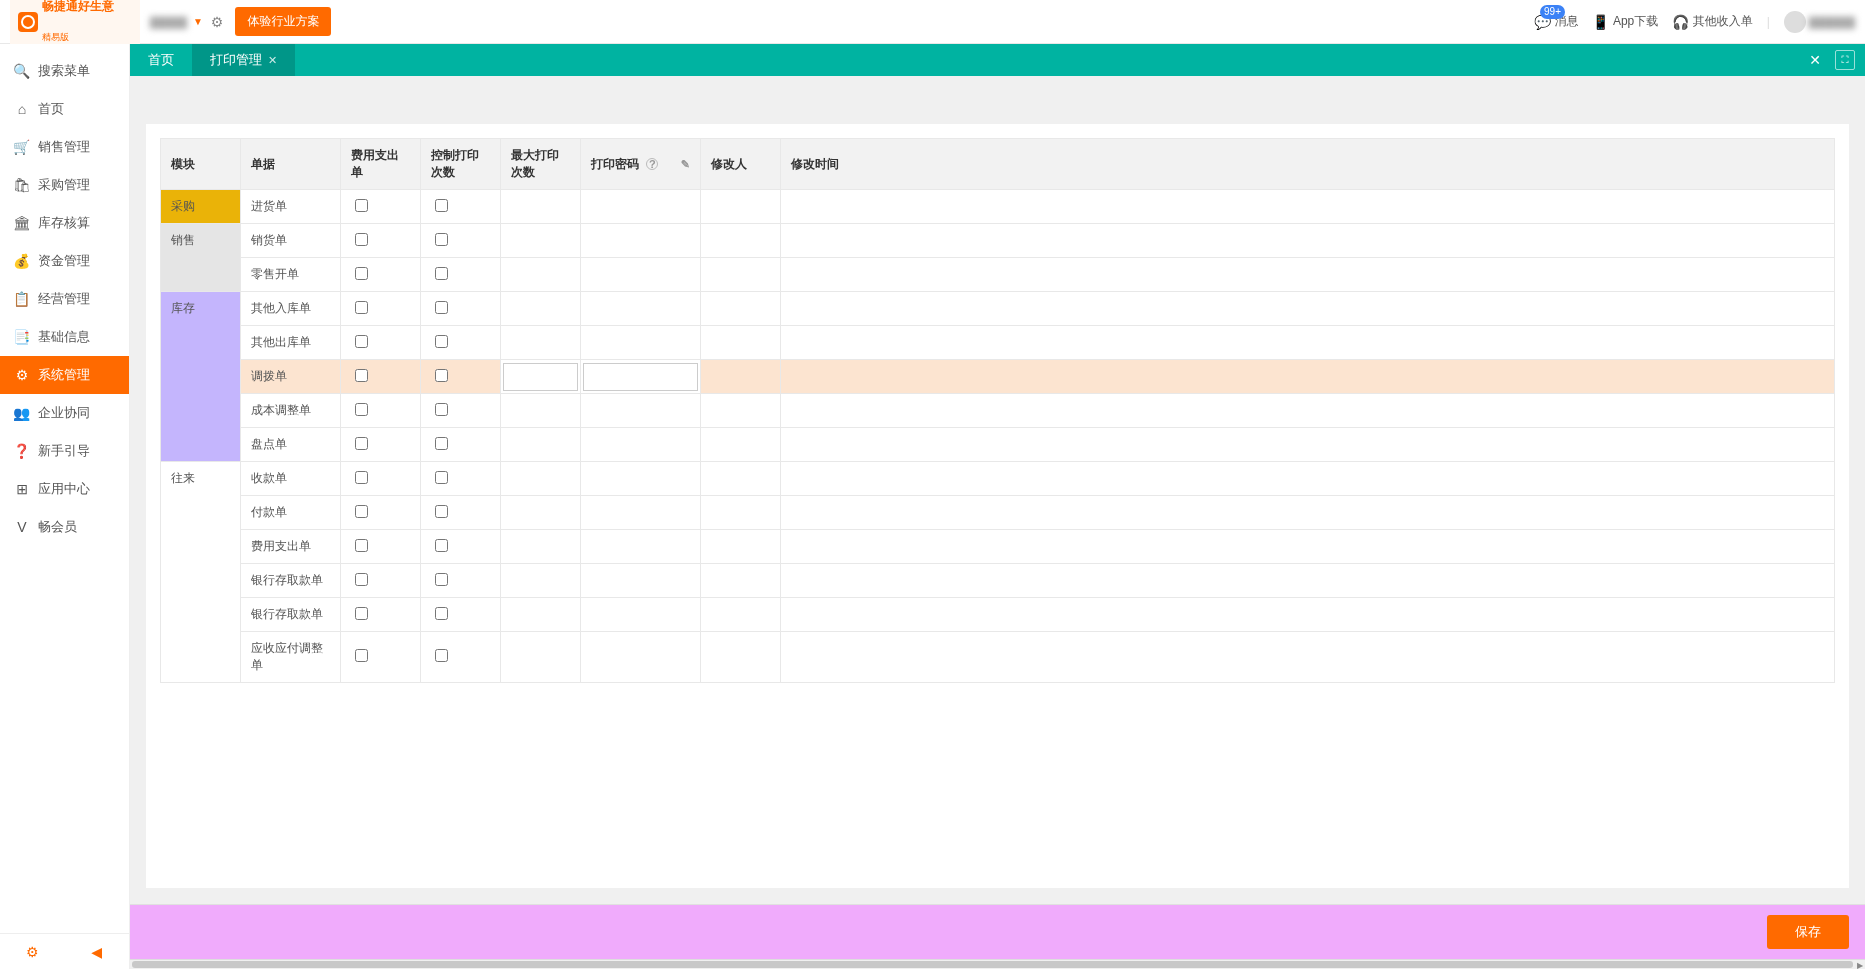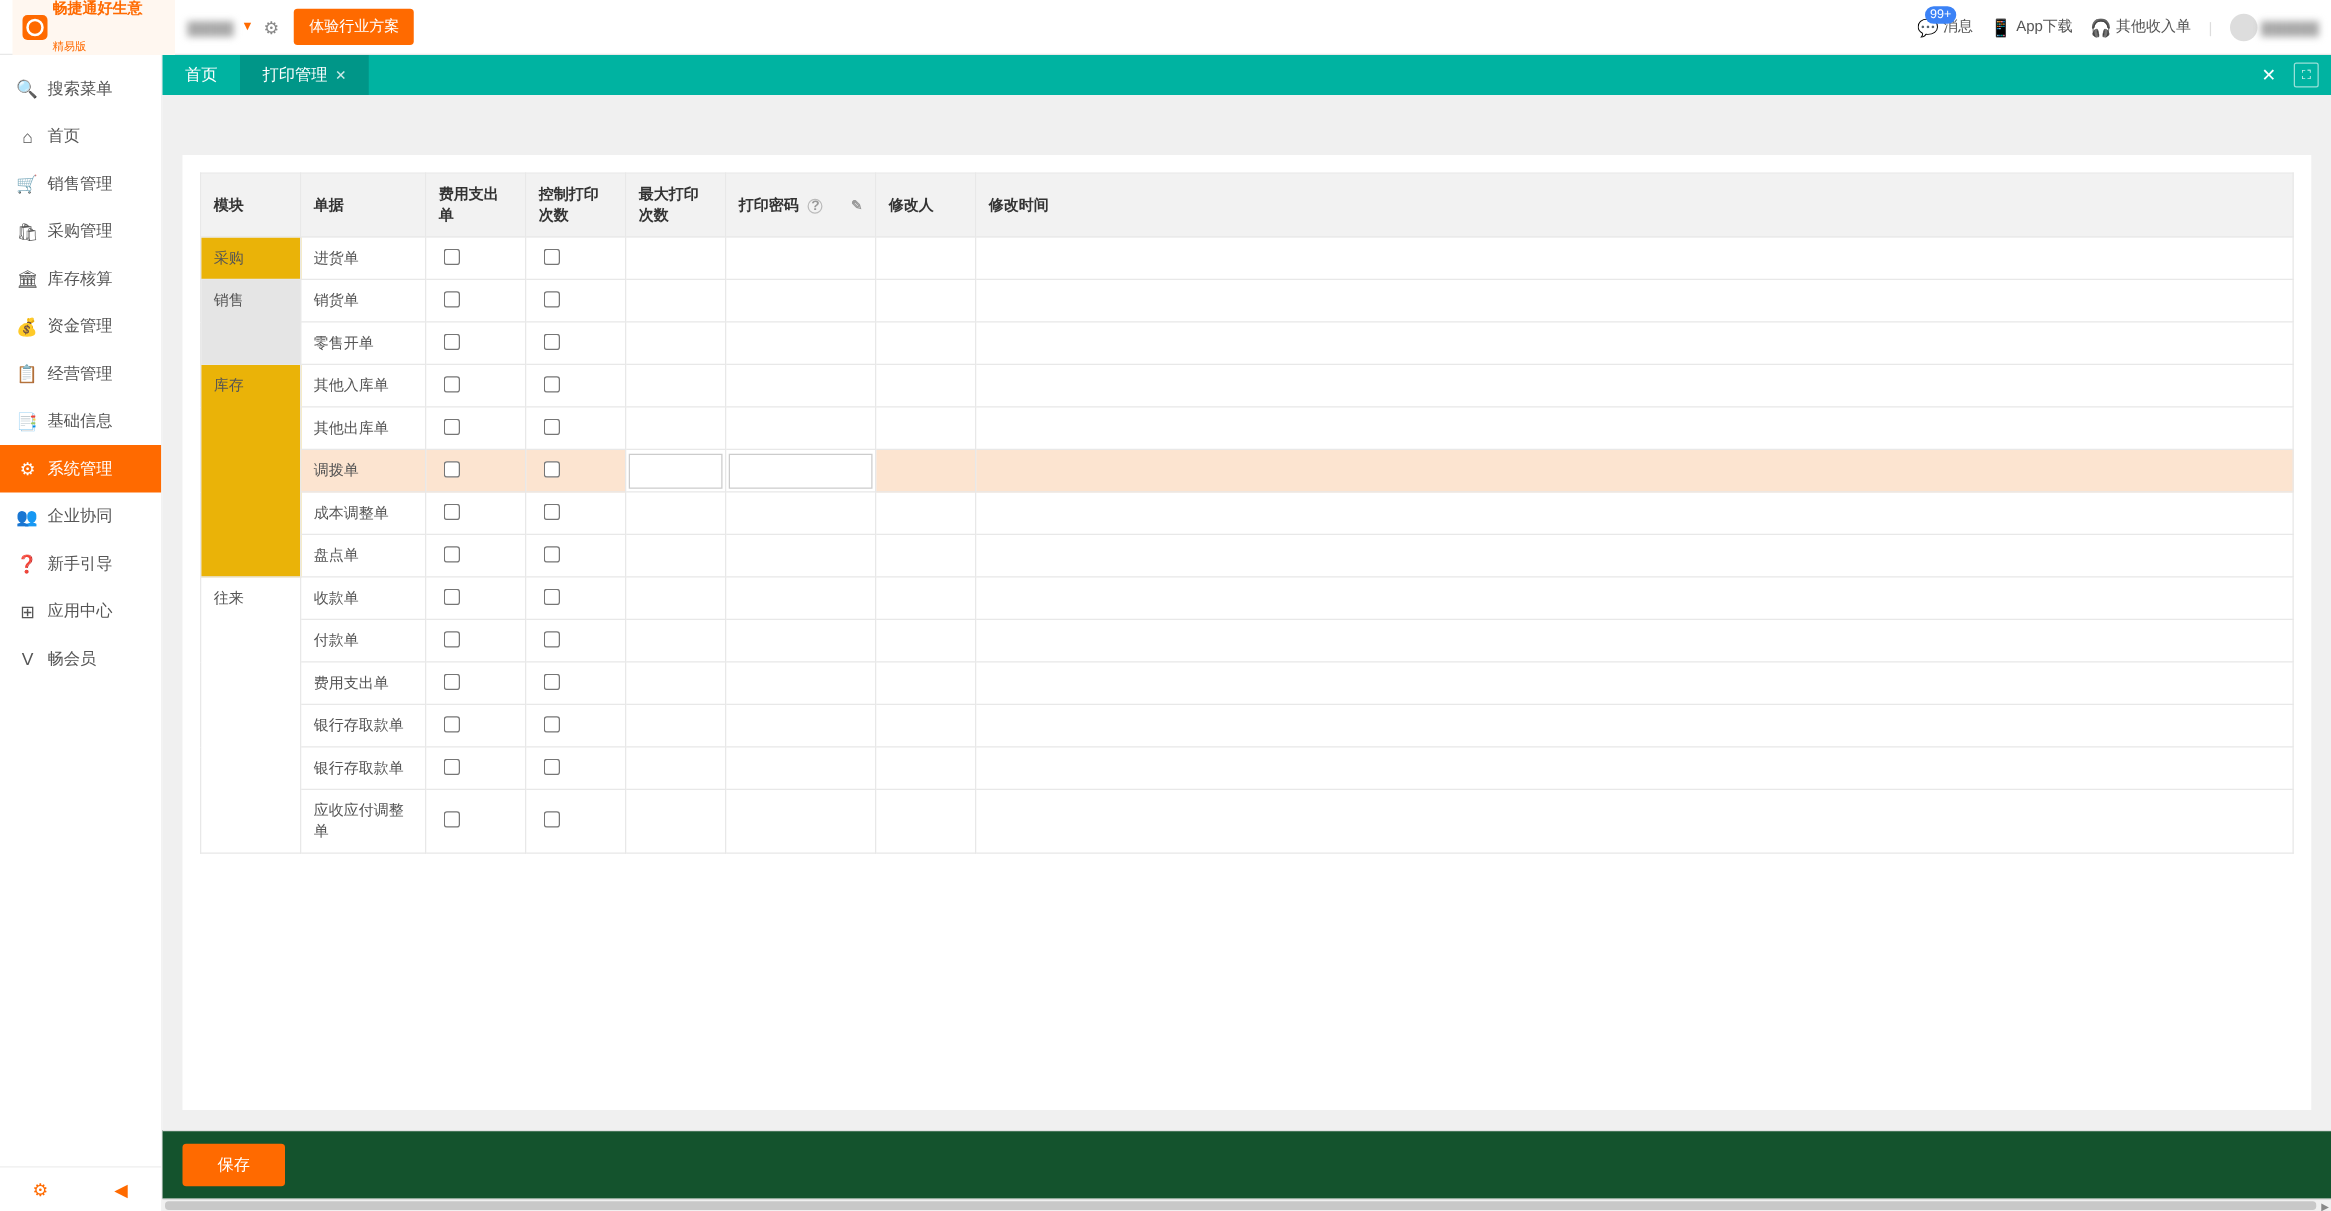--- a/index.html
+++ b/index.html
@@ -76,21 +76,21 @@
     .edit-icon { color: #999; font-size: 11px; cursor: pointer; }
     
     td.chk { text-align: left; padding-left: 14px; }
     input[type="checkbox"] { width: 13px; height: 13px; cursor: pointer; }
     
     tr.active-row td { background: #fce4d0; }
     tr.active-row td.input-cell { background: #fff; padding: 2px; }
     .cell-input { width: 100%; height: 28px; border: 1px solid #ccc; padding: 0 6px; outline: none; }
     
     
-    .footer-bar { background: #14532d; border-top: 1px solid #e0e0e0; padding: 10px 16px; display: flex; }
+    .footer-bar { background: #f0abfc; border-top: 1px solid #e0e0e0; padding: 10px 16px; display: flex; justify-content: flex-end; }
     .save-btn { background: #ff6a00; color: #fff; border: none; padding: 8px 28px; border-radius: 3px; font-size: 13px; cursor: pointer; }
     
     
     .hscroll { height: 10px; background: #f0f0f0; border-top: 1px solid #ddd; position: relative; }
     .hscroll-thumb { position: absolute; left: 2px; top: 1px; right: 12px; height: 7px; background: #c8c8c8; border-radius: 3px; }
     .hscroll-arrow { position: absolute; right: 0; top: 0; width: 10px; height: 10px; color: #888; font-size: 8px; display: flex; align-items: center; justify-content: center; }
   </style>
 </head>
 <body>
 
@@ -271,21 +271,21 @@
                 <tr>
                   <td>零售开单</td>
                   <td class="chk"><input type="checkbox" style=""></td>
                   <td class="chk"><input type="checkbox" style=""></td>
                   <td></td>
                   <td></td>
                   <td></td>
                   <td></td>
                 </tr>
                 <tr>
-                  <td rowspan="5" style="vertical-align:top;background:#eab308;font-family:Liberation Serif, serif;">库存</td>
+                  <td rowspan="5" style="vertical-align:top;background:#c4b5fd;font-family:Liberation Serif, serif;">库存</td>
                   <td>其他入库单</td>
                   <td class="chk"><input type="checkbox" style=""></td>
                   <td class="chk"><input type="checkbox" style=""></td>
                   <td></td>
                   <td></td>
                   <td></td>
                   <td></td>
                 </tr>
                 <tr>
                   <td>其他出库单</td>

